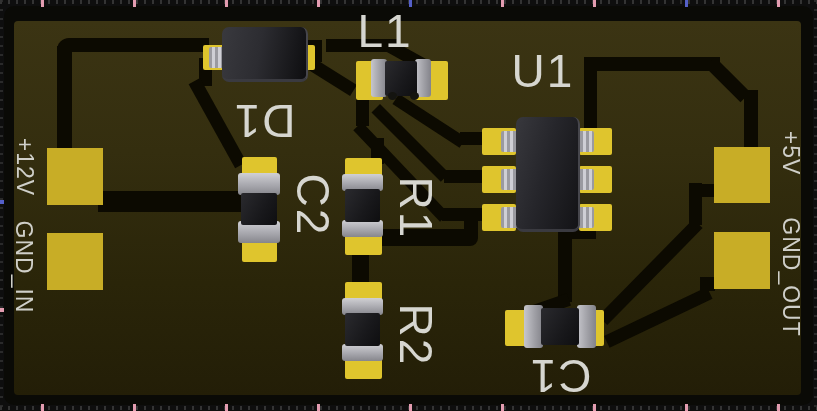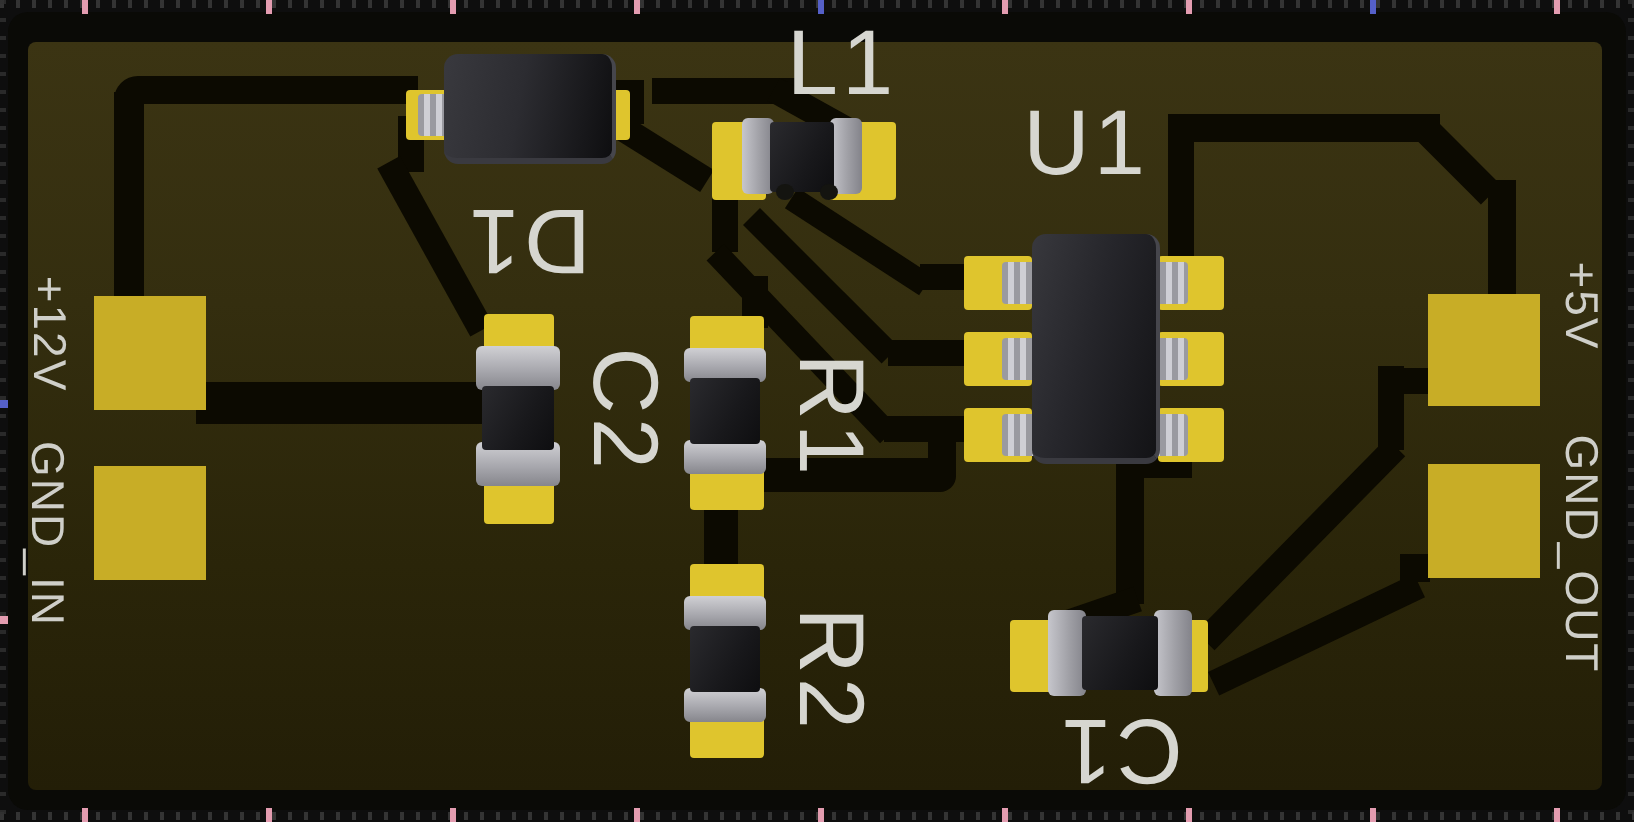--- a/index.html
+++ b/index.html
@@ -167,21 +167,21 @@
 
   <div>
     <div class="cpad" style="left:505px;top:310px;width:26px;height:36px;"></div>
     <div class="cpad" style="left:578px;top:310px;width:26px;height:36px;"></div>
     <div class="capv" style="left:524px;top:305px;width:19px;height:43px;"></div>
     <div class="capv" style="left:577px;top:305px;width:19px;height:43px;"></div>
     <div class="chipmid" style="left:541px;top:308px;width:38px;height:37px;"></div>
   </div>
 
   <div class="silk rot180" style="left:228px;top:95px;width:72px;height:52px;">D1</div>
-  <div class="silk" style="left:384px;top:5px;width:74px;height:52px;">L1</div>
+  <div class="silk" style="left:348px;top:5px;width:74px;height:52px;">L1</div>
   <div class="silk" style="left:506px;top:45px;width:74px;height:52px;">U1</div>
   <div class="silk rot90" style="left:284px;top:172px;width:58px;height:66px;">C2</div>
   <div class="silk rot90" style="left:388px;top:174px;width:56px;height:68px;">R1</div>
   <div class="silk rot90" style="left:388px;top:301px;width:56px;height:68px;">R2</div>
   <div class="silk rot180" style="left:526px;top:350px;width:68px;height:52px;">C1</div>
 
   <div class="silk-edge rot90" style="left:-13px;top:152px;width:76px;height:30px;">+12V</div>
   <div class="silk-edge rot90" style="left:-26px;top:252px;width:100px;height:30px;">GND_IN</div>
   <div class="silk-edge rot90" style="left:753px;top:138px;width:76px;height:30px;">+5V</div>
   <div class="silk-edge rot90" style="left:735px;top:262px;width:112px;height:30px;">GND_OUT</div>

